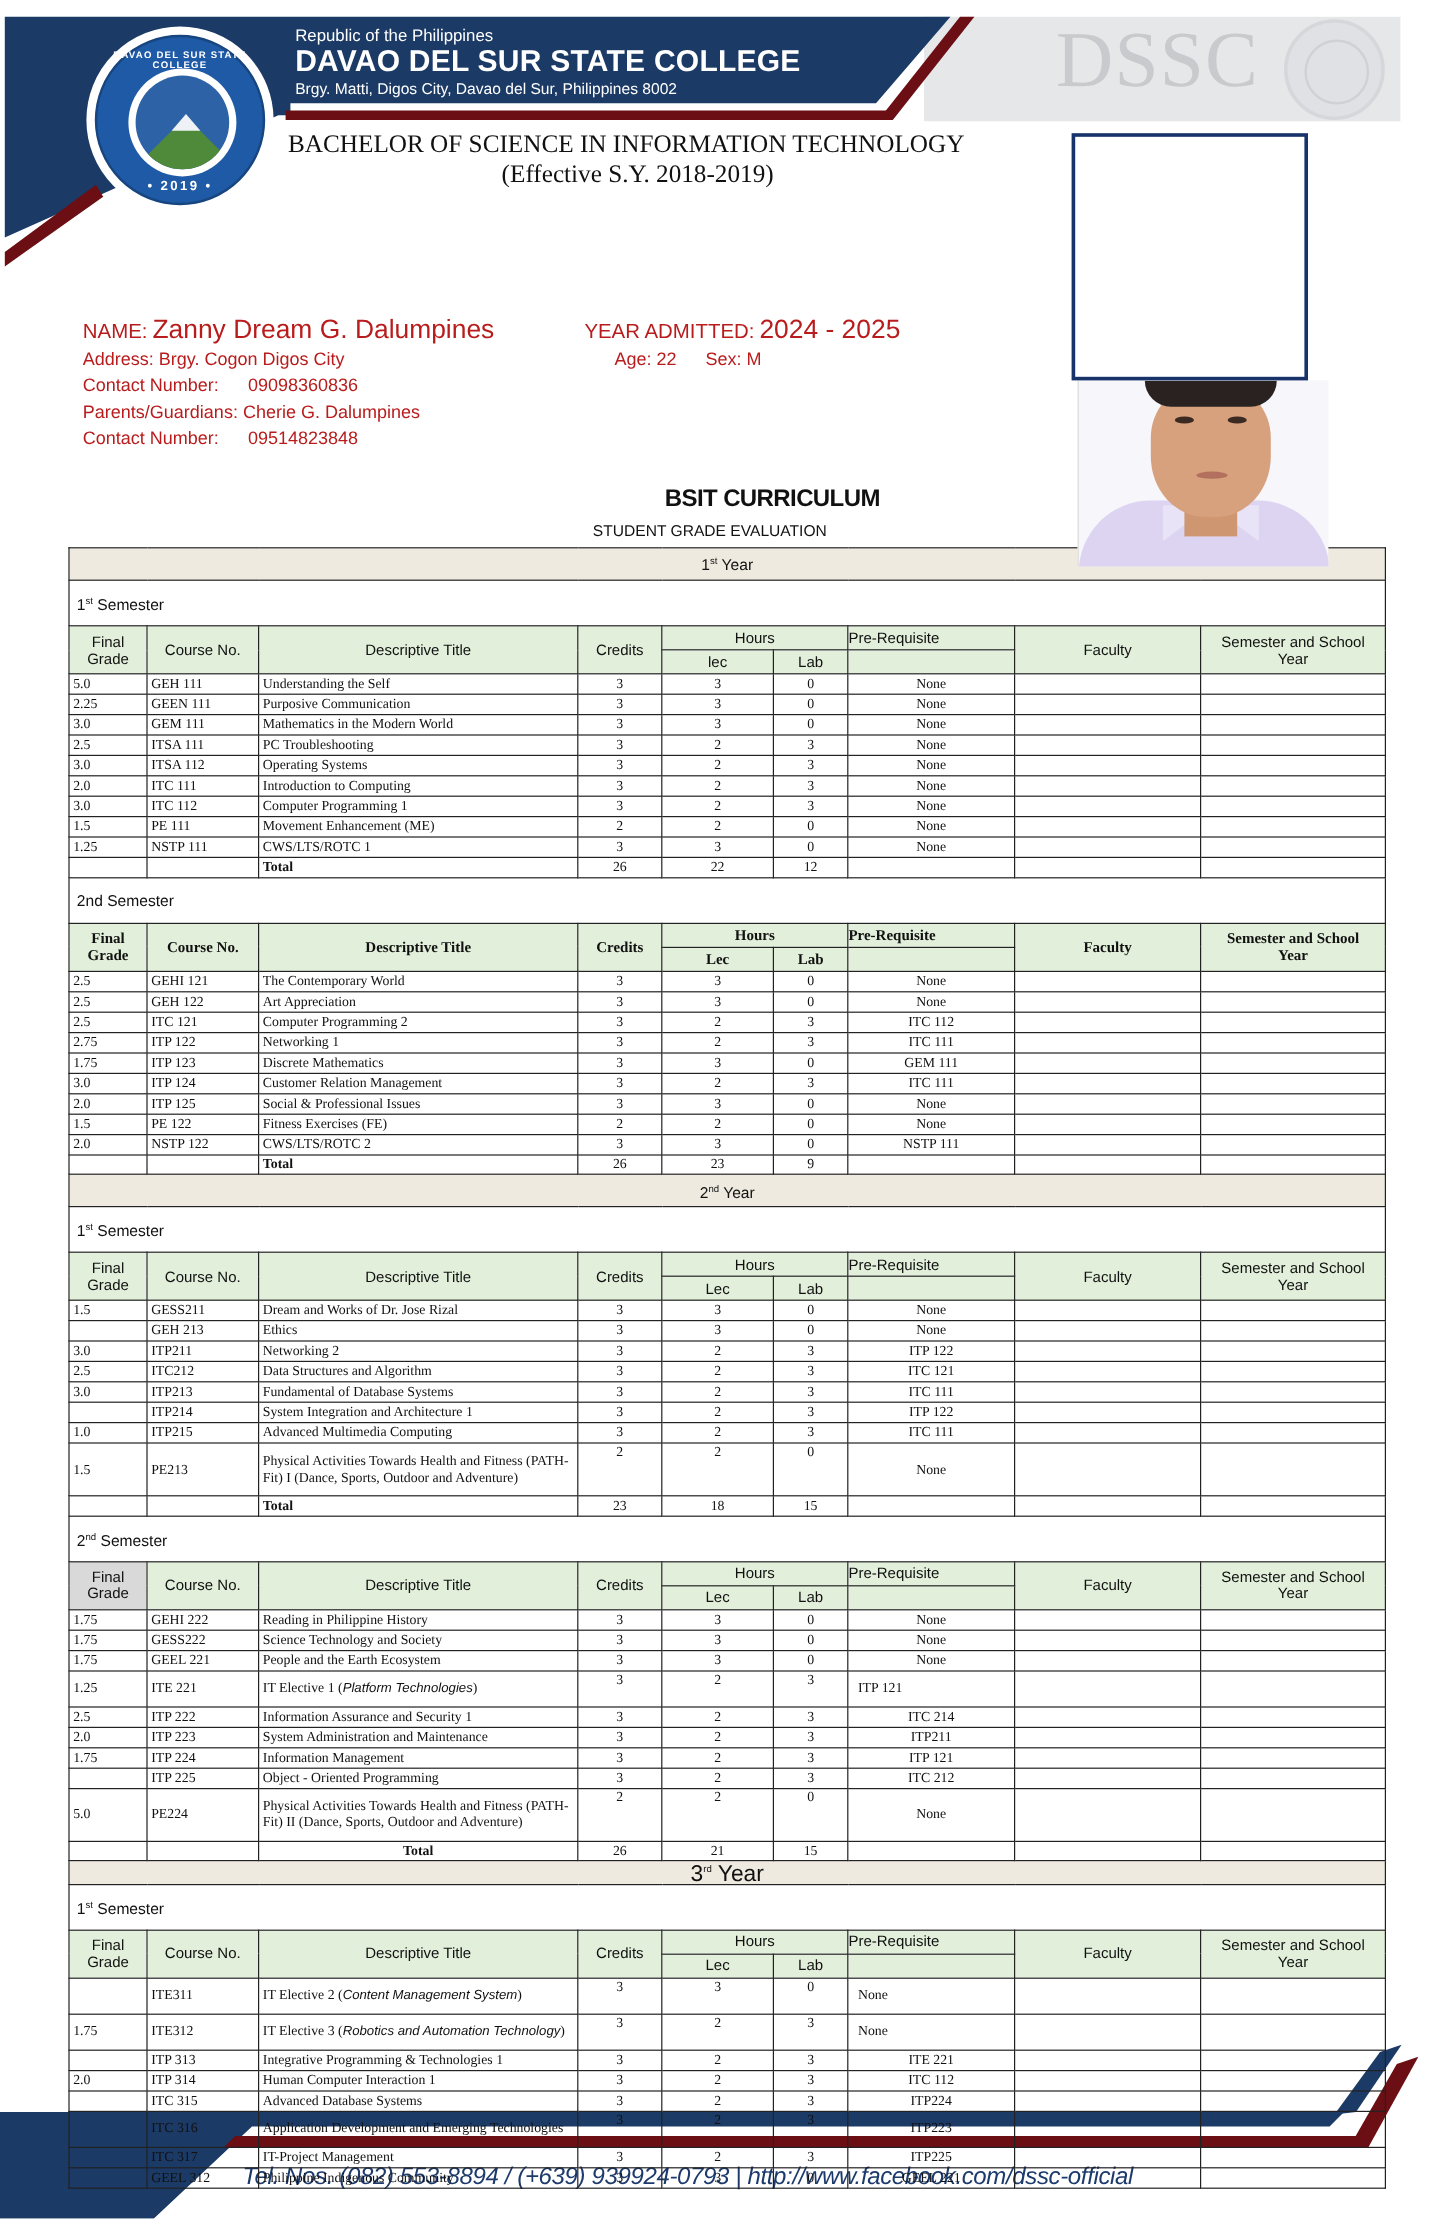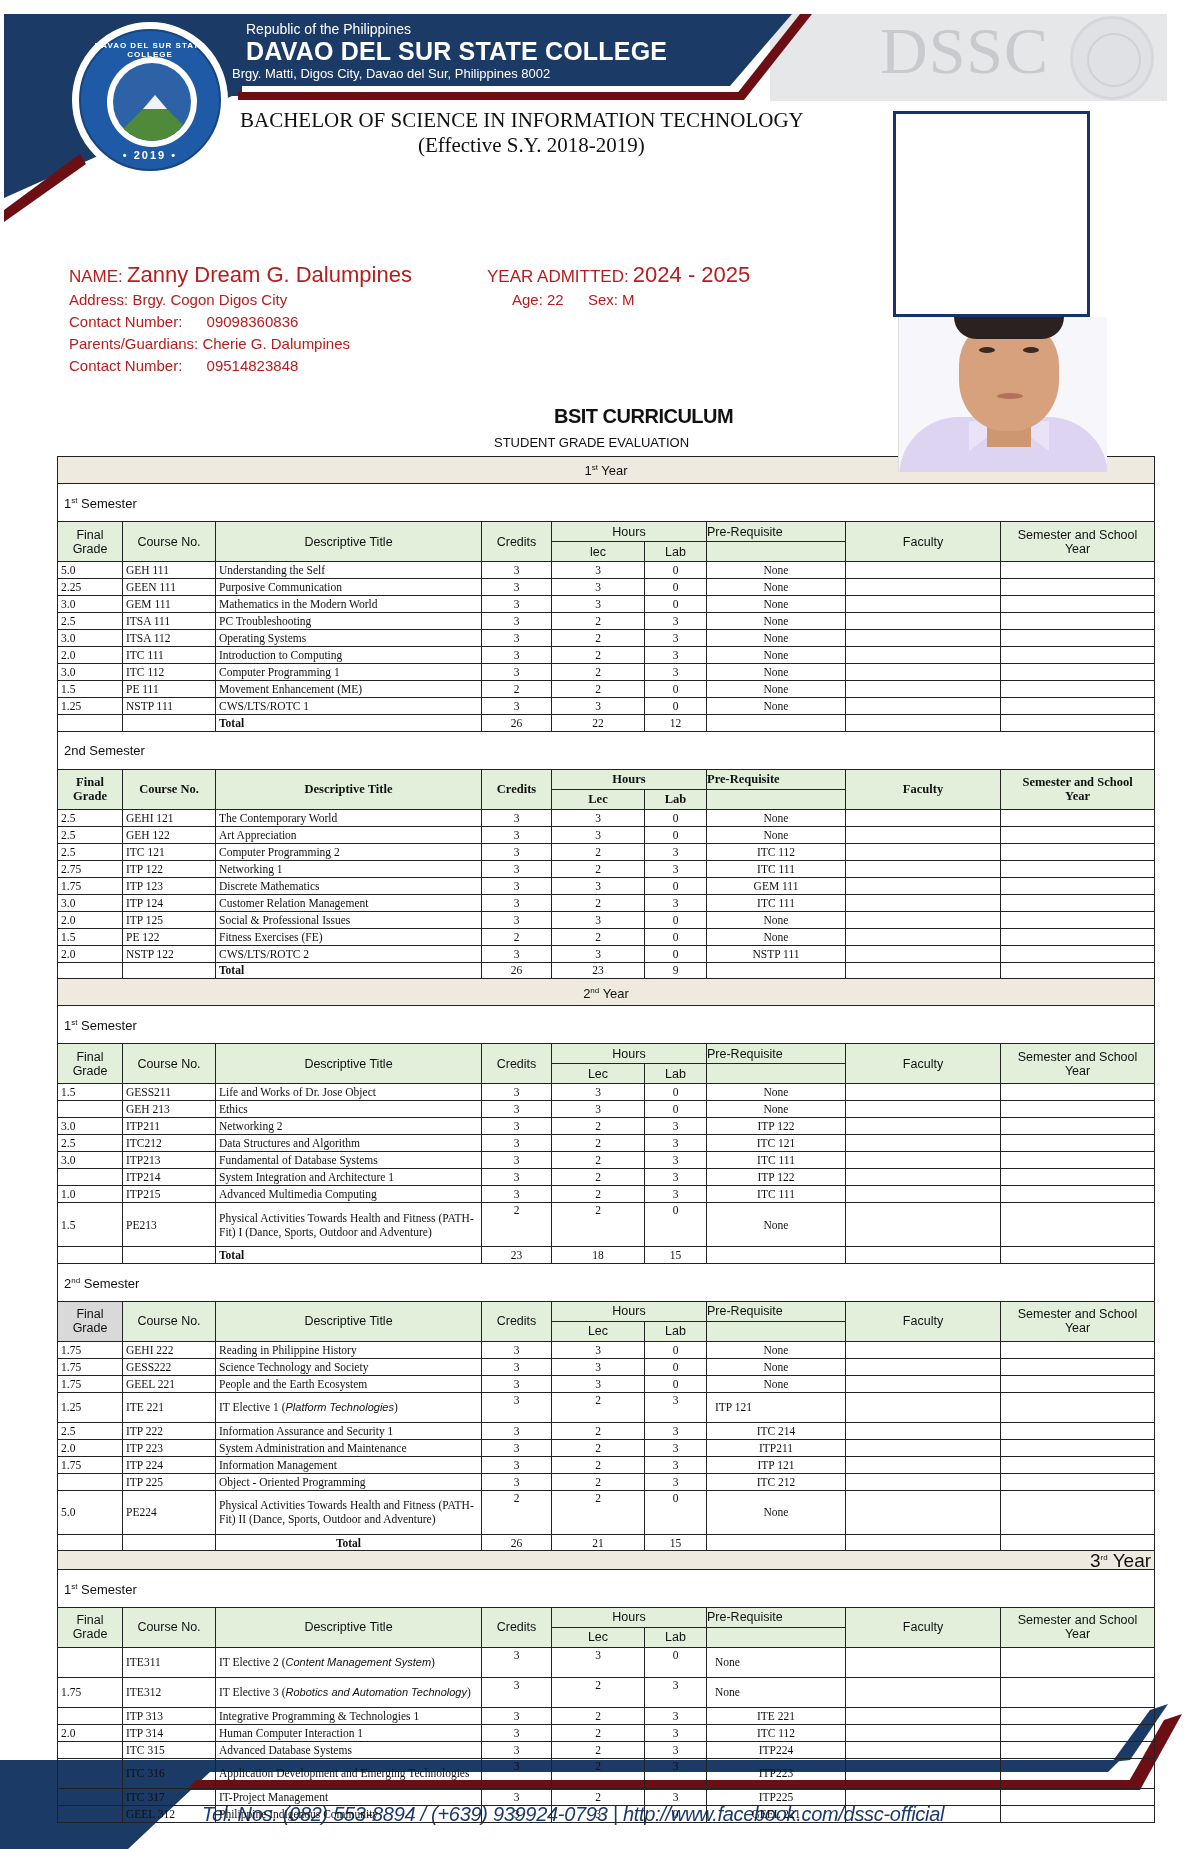--- a/index.html
+++ b/index.html
@@ -8,21 +8,21 @@
 
   
   .hdr-gray { position: absolute; left: 770px; top: 14px; width: 397px; height: 87px; background: #e6e7e9; }
   .hdr-svg { position: absolute; left: 0; top: 0; width: 1200px; height: 240px; }
   .dssc-wm { position: absolute; left: 880px; top: 18px; font-family: Liberation Serif, serif; font-size: 66px; color: #c9cacd; letter-spacing: 1px; line-height: 1; }
   .wm-seal { position: absolute; left: 1070px; top: 16px; width: 84px; height: 84px; border-radius: 50%; border: 3px solid #d6d7da; background: #e0e1e4; }
   .wm-seal::after { content: ""; position: absolute; left: 14px; top: 14px; width: 50px; height: 50px; border-radius: 50%; border: 2px solid #d0d1d4; }
 
   .republic { position: absolute; left: 246px; top: 21px; font-size: 14px; color: #ffffff; }
   .college { position: absolute; left: 246px; top: 37px; font-size: 25px; font-weight: bold; color: #ffffff; letter-spacing: 0.2px; }
-  .college-addr { position: absolute; left: 232px; top: 66px; font-size: 13px; color: #ffffff; }
+  .college-addr { position: absolute; left: 246px; top: 66px; font-size: 13px; color: #ffffff; }
 
   .seal { position: absolute; left: 72px; top: 22px; width: 156px; height: 156px; border-radius: 50%; background: #ffffff; border: 3px solid #ffffff; }
   .seal-ring { position: absolute; left: 4px; top: 4px; width: 142px; height: 142px; border-radius: 50%; background: #1f5aa6; border: 2px solid #17457f; }
   .seal-inner { position: absolute; left: 26px; top: 26px; width: 90px; height: 90px; border-radius: 50%; background: #ffffff; overflow: hidden; }
   .seal-sky { position: absolute; left: 6px; top: 6px; width: 78px; height: 78px; border-radius: 50%; background: #2d62a6; overflow: hidden; }
   .seal-mtn { position: absolute; left: -4px; top: 34px; width: 0; height: 0; border-left: 46px solid transparent; border-right: 46px solid transparent; border-bottom: 46px solid #4f8a3b; }
   .seal-snow { position: absolute; left: 30px; top: 32px; width: 0; height: 0; border-left: 12px solid transparent; border-right: 12px solid transparent; border-bottom: 14px solid #eef2f6; }
   .seal-year { position: absolute; left: 0; width: 100%; top: 118px; text-align: center; font-size: 11px; font-weight: bold; color: #ffffff; letter-spacing: 2px; }
   .seal-text-top { position: absolute; left: 0; top: 8px; width: 100%; text-align: center; font-size: 10px; font-weight: bold; color: #ffffff; letter-spacing: 1px; }
 
@@ -54,21 +54,21 @@
   .i-age { left: 512px; top: 291px; }
   .sp { display: inline-block; width: 20px; }
 
   .cur-title { position: absolute; left: 510px; top: 405px; font-size: 20px; font-weight: bold; letter-spacing: -0.5px; margin-left: 44px; }
   .cur-sub { position: absolute; left: 494px; top: 435px; font-size: 13px; }
 
   
   .curr { position: absolute; left: 57px; top: 456px; width: 1097px; border-collapse: collapse; table-layout: fixed; z-index: 1; }
   .curr td, .curr th { border: 1.3px solid #222; font-family: "Liberation Serif", serif; font-size: 11.5px; font-weight: normal; padding: 0 3px; height: 16.6px; line-height: 14px; vertical-align: middle; overflow: hidden; }
   .curr .year-row td { background: #eeeadf; text-align: center; font-family: "Liberation Sans", sans-serif; font-size: 13px; height: 27px; }
-  .curr .year-row.big td { font-size: 19px; height: 16px; text-align: right; }
+  .curr .year-row.big td { font-size: 19px; height: 16px; }
   .curr .sem-row td { background: #ffffff; text-align: left; font-family: "Liberation Sans", sans-serif; font-size: 13px; height: 38px; padding-left: 6px; }
   .curr .hdr th { background: #e2efda; font-family: "Liberation Sans", sans-serif; font-size: 12.5px; text-align: center; height: 20px; }
   .curr .hdr.bold th { font-family: "Liberation Serif", serif; font-weight: bold; }
   .curr .hdr th.gray { background: #d9d9d9; }
   .curr td.c { text-align: center; }
   .curr td.l { text-align: left; }
   .curr td.grade { font-family: "Liberation Serif", serif; }
   .curr td.total { font-weight: bold; }
   .curr td.total.c { text-align: center; }
   .curr td.wrap { line-height: 14px; padding-top: 1px; padding-bottom: 1px; white-space: normal; }
@@ -485,21 +485,21 @@
   </tr>
   <tr class="hdr">
     <th class="lec">Lec</th>
     <th>Lab</th>
     <th></th>
   </tr>
 
   <tr>
     <td class="l grade">1.5</td>
     <td class="l">GESS211</td>
-    <td class="l wrap">Life and Works of Dr. Jose Object</td>
+    <td class="l wrap">Dream and Works of Dr. Jose Rizal</td>
     <td class="c">3</td>
     <td class="c">3</td>
     <td class="c">0</td>
     <td class="c">None</td>
     <td></td>
     <td></td>
   </tr>
 
   <tr>
     <td class="l grade"></td>

